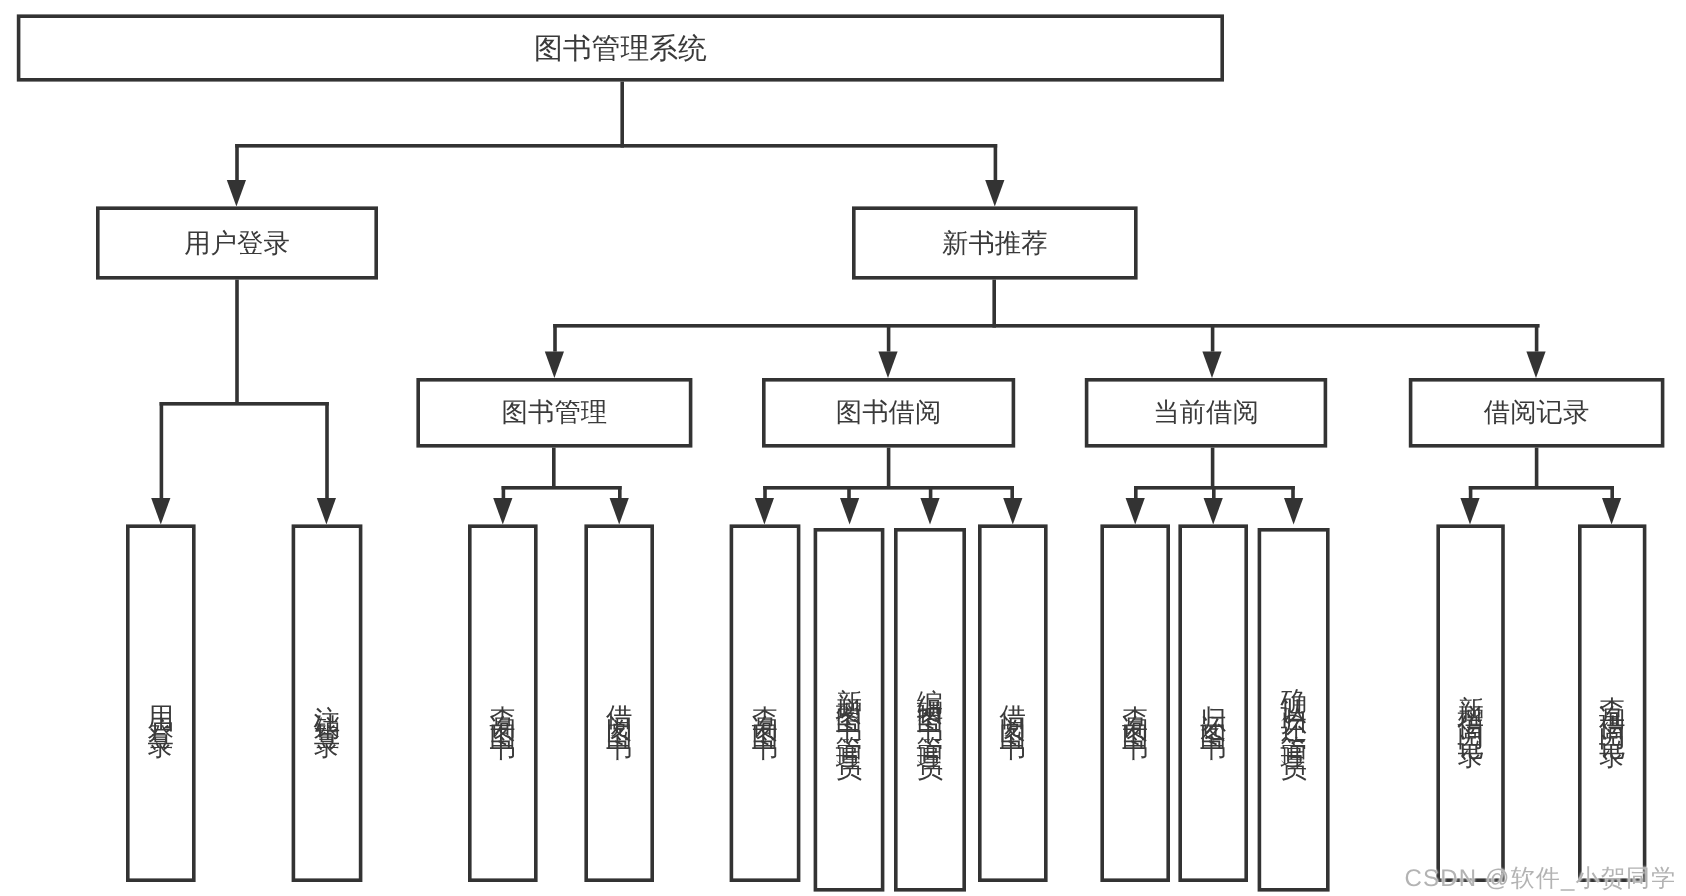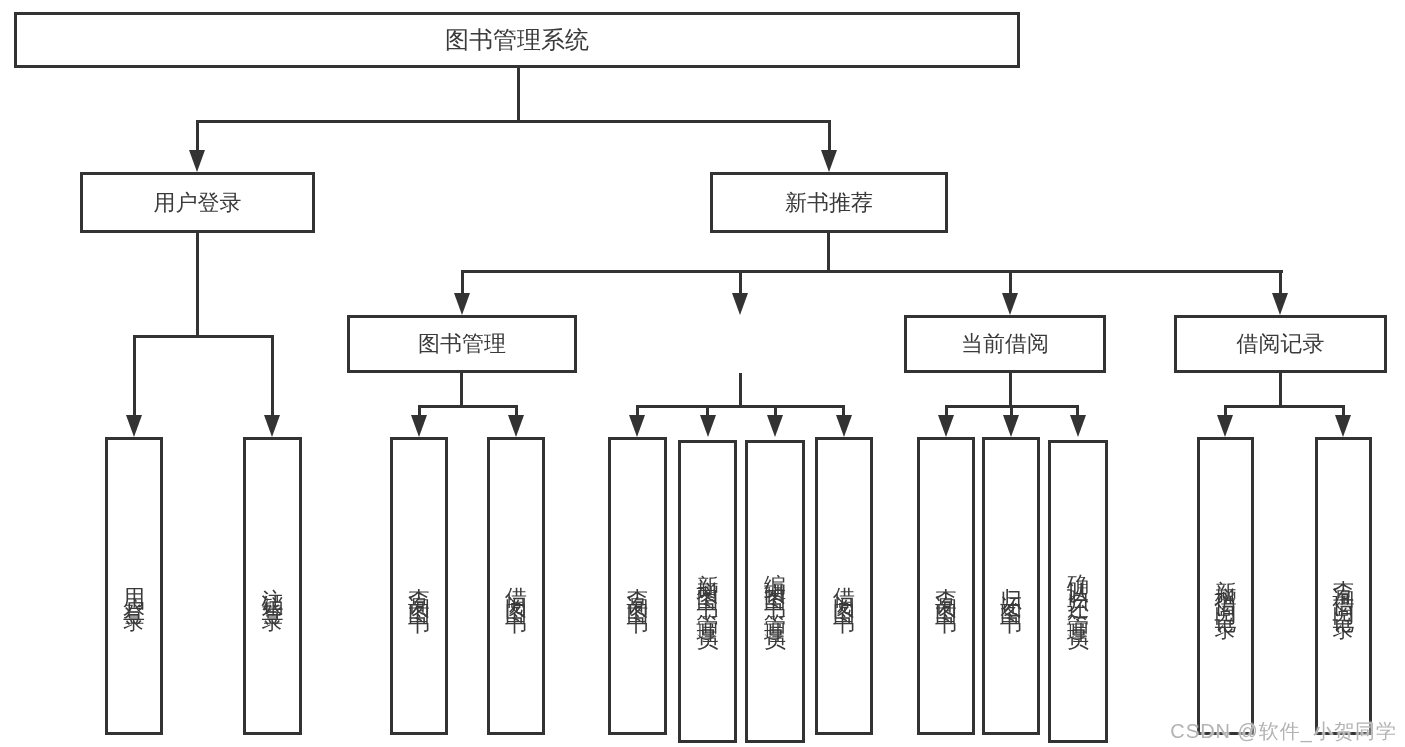--- a/index.html
+++ b/index.html
@@ -106,20 +106,23 @@
   <div class="vl" style="left:739px; top:270px; height:23px;"></div>
   <div class="arrow" style="left:732px; top:293px;"></div>
   <div class="vl" style="left:1009px; top:270px; height:23px;"></div>
   <div class="arrow" style="left:1002px; top:293px;"></div>
   <div class="vl" style="left:1279px; top:270px; height:23px;"></div>
   <div class="arrow" style="left:1272px; top:293px;"></div>
 
   <div class="hbox" style="left:347px; top:315px; width:230px; height:58px;">
     <span>图书管理</span>
   </div>
+  <div class="hbox" style="left:635px; top:315px; width:211px; height:58px;">
+    <span>图书借阅</span>
+  </div>
   <div class="hbox" style="left:904px; top:315px; width:202px; height:58px;">
     <span>当前借阅</span>
   </div>
   <div class="hbox" style="left:1174px; top:315px; width:213px; height:58px;">
     <span>借阅记录</span>
   </div>
 
   <div class="vl" style="left:460px; top:373px; height:34px;"></div>
   <div class="hl" style="left:418px; top:405px; width:100px;"></div>
   <div class="vl" style="left:418px; top:405px; height:12px;"></div>

